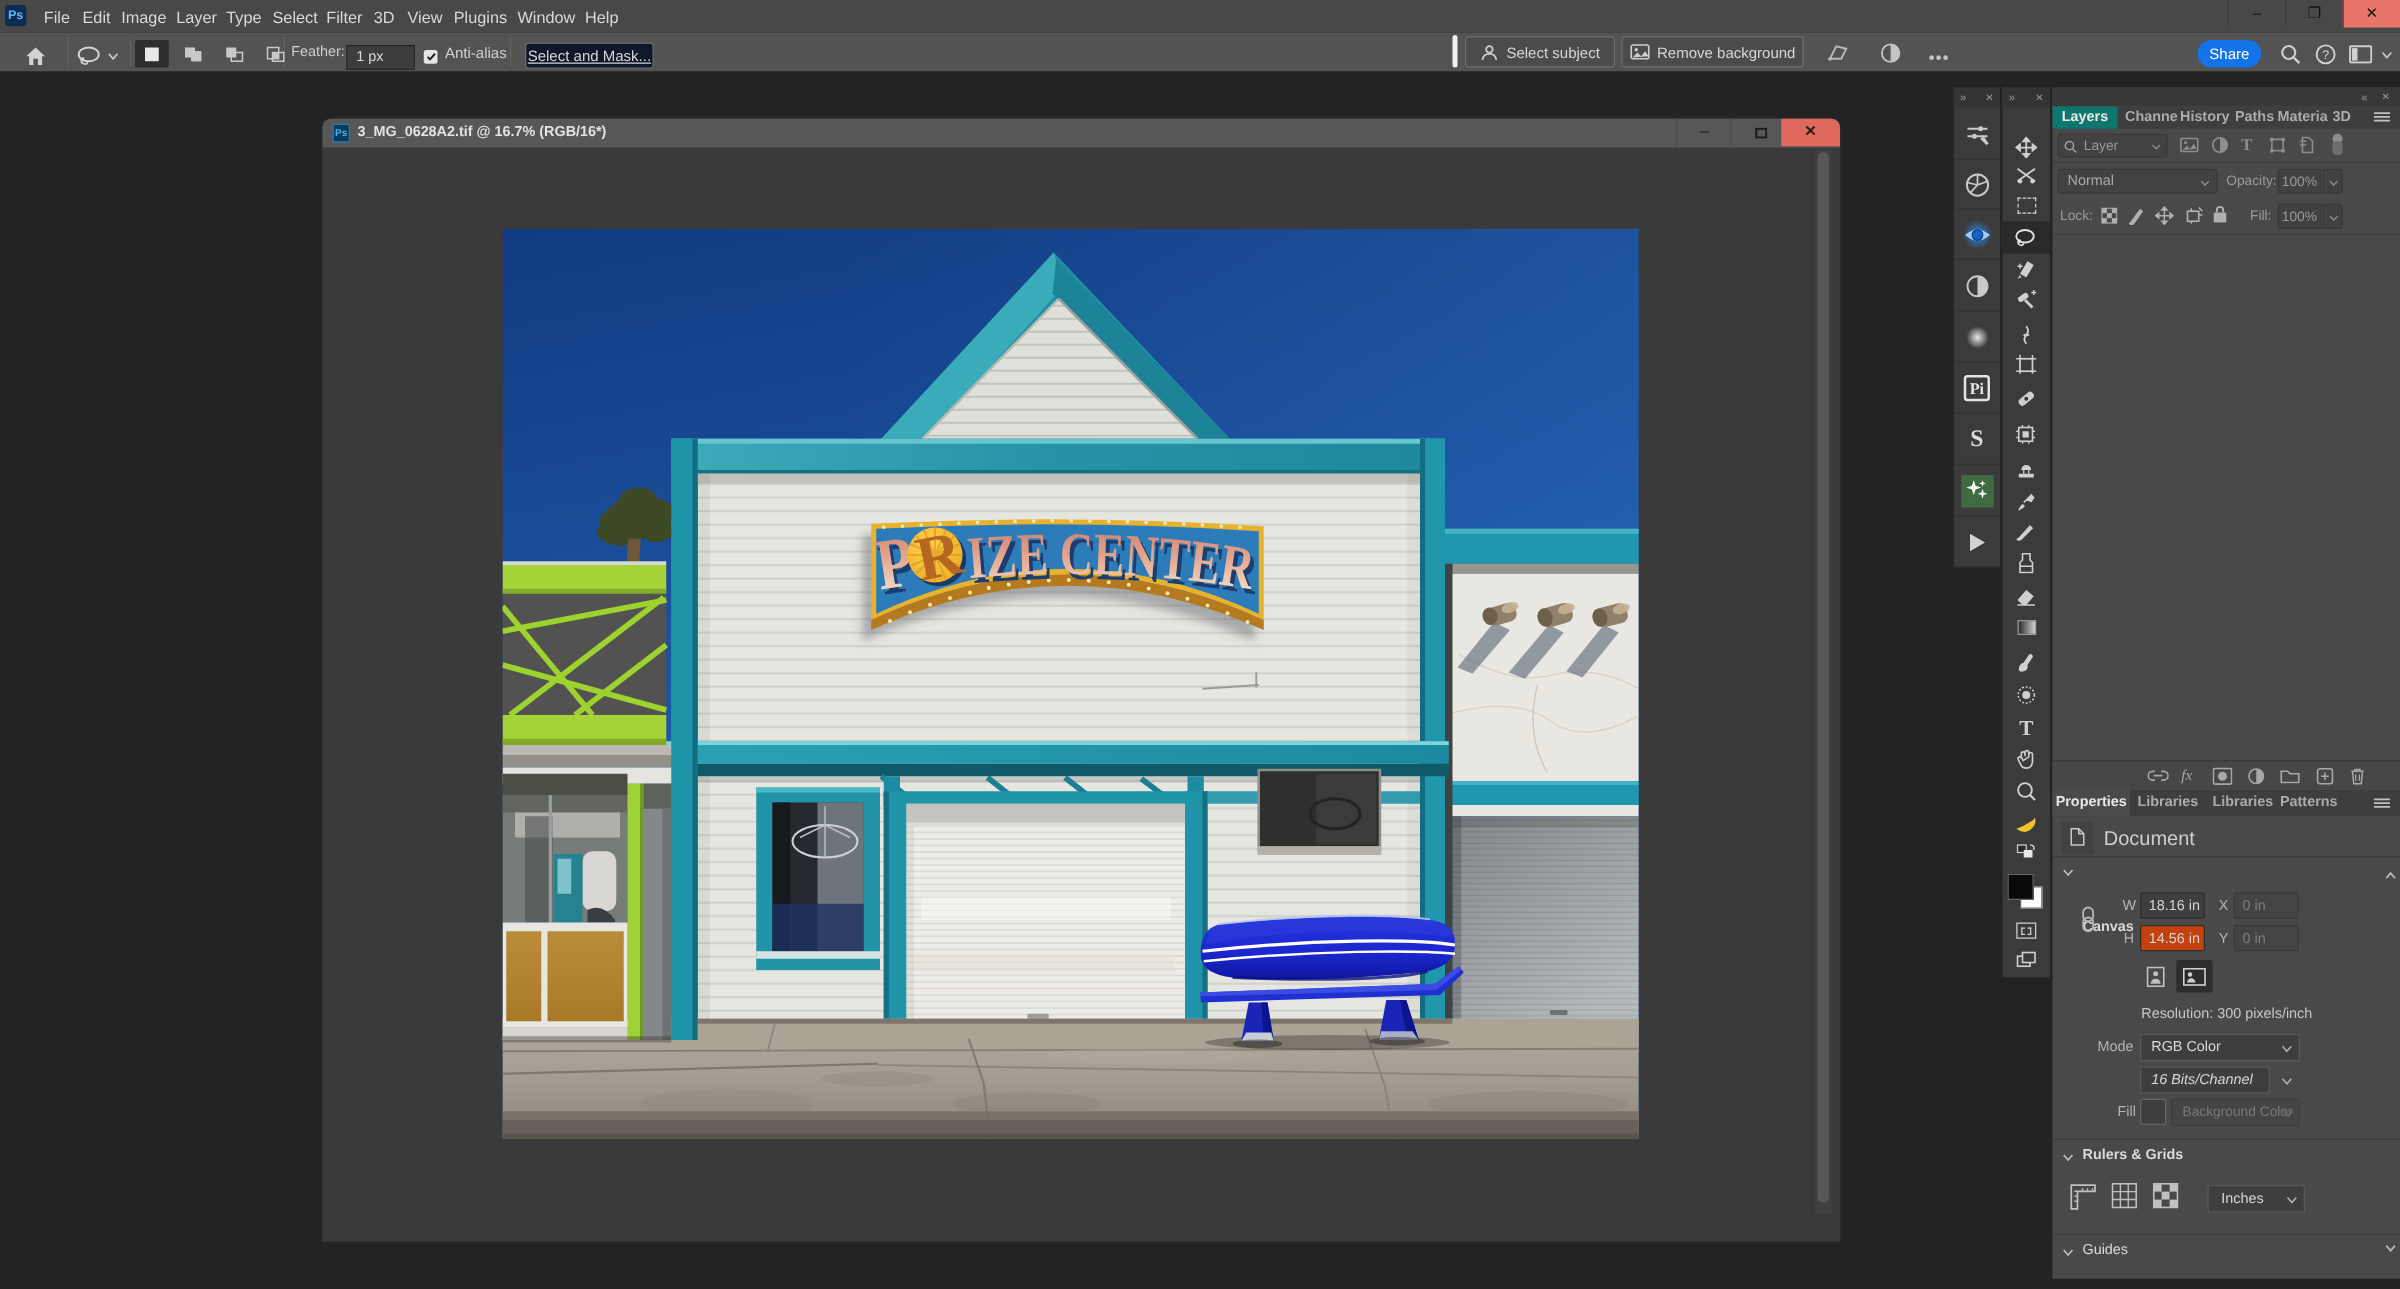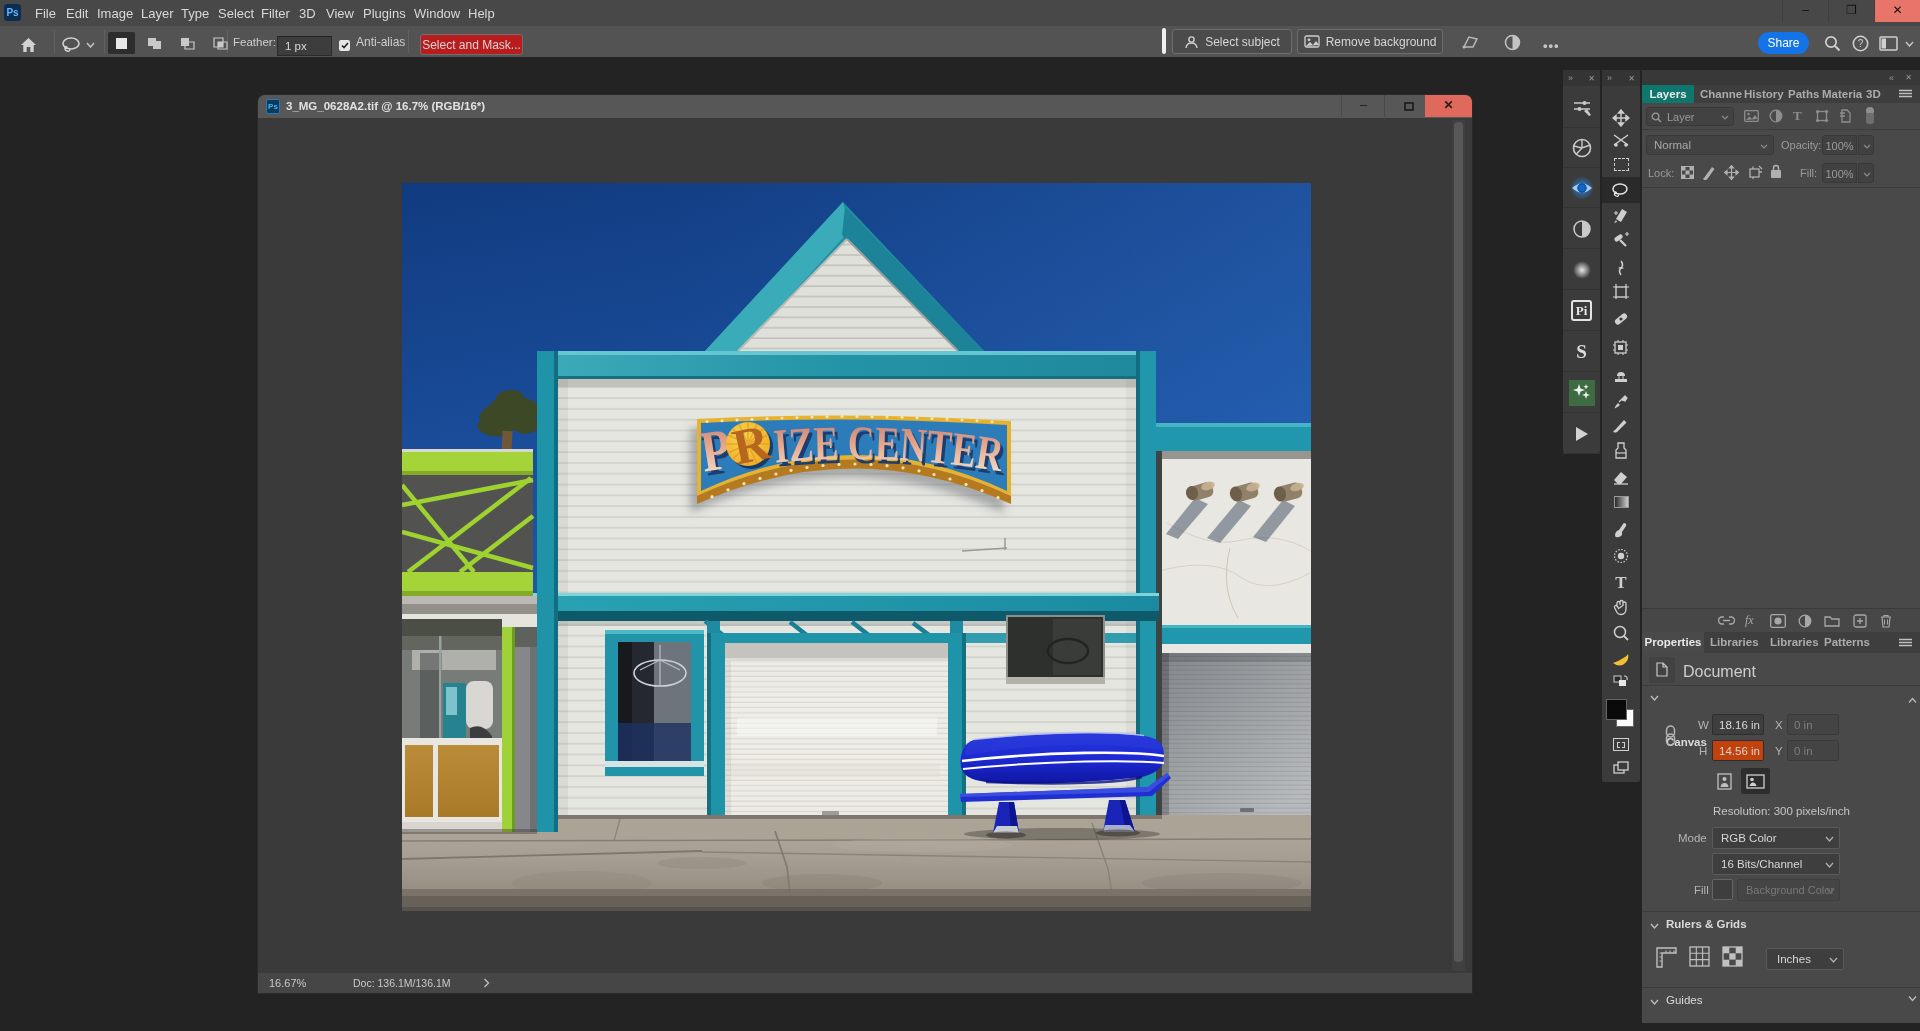--- a/index.html
+++ b/index.html
@@ -93,21 +93,21 @@
       <path d="M11,10 h5 v5 h-5 z" fill="#c9c9c9"></path>
     </svg>
   <div class="ob" style="left:233px;font-size:11.5px;">Feather:</div>
   <div class="obox" style="left:277px;top:10px;width:55px;height:20px;">1 px</div>
   <div class="abs" style="left:339px;top:14px;width:11px;height:11px;background:#e6e6e6;border-radius:2px;"></div>
   <svg class="abs" style="left:341px;top:16px;" width="8" height="7" viewBox="0 0 8 7">
       <path d="M1,3.5 L3,5.5 L7,1" fill="none" stroke="#222" stroke-width="1.6"></path>
     </svg>
   <div class="ob" style="left:356px;">Anti-alias</div>
   <div class="obsep" style="left:408px;"></div>
-  <div class="obtn" style="left:420px;top:8px;width:103px;height:21px;background:#b91c1c;">Select and Mask...</div>
+  <div class="obtn" style="left:420px;top:8px;width:103px;height:21px;background:#0f172a;text-decoration:underline;">Select and Mask...</div>
 
   <div class="abs" style="left:1162px;top:2px;width:4px;height:26px;background:#f0f0f0;border-radius:2px;"></div>
   <div class="obtn" style="left:1172px;top:3px;width:120px;height:25px;">
     <svg width="15" height="14" viewBox="0 0 15 14" style="margin-right:6px;">
         <circle cx="7.5" cy="4.5" r="2.6" fill="none" stroke="#cfcfcf" stroke-width="1.4"></circle>
         <path d="M2,13 q0.5,-5 5.5,-5 q5,0 5.5,5" fill="none" stroke="#cfcfcf" stroke-width="1.4"></path>
       </svg>
     Select subject</div>
   <div class="obtn" style="left:1297px;top:3px;width:146px;height:25px;">
     <svg width="16" height="13" viewBox="0 0 16 13" style="margin-right:6px;">
@@ -145,27 +145,20 @@
 <div id="docwin">
   <div id="doctitle">
     <div class="abs" style="left:8px;top:4px;width:14px;height:15px;background:#0a3a5c;border:1px solid #2a7ab8;border-radius:2px;color:#4db3f0;font-size:8px;font-weight:bold;text-align:center;line-height:14px;">Ps</div>
     <div class="abs" style="left:28px;top:5px;color:#e2e2e2;font-size:11.5px;font-weight:bold;">3_MG_0628A2.tif @ 16.7% (RGB/16*)</div>
     <div class="abs" style="left:1083px;top:0;width:44px;height:22px;color:#1a1a1a;font-size:13px;text-align:center;line-height:19px;border-left:1px solid #484848;">–</div>
     <svg class="abs" style="left:1146px;top:7px;" width="10" height="9" viewBox="0 0 10 9">
         <rect x="1" y="1" width="8" height="7" fill="none" stroke="#1a1a1a" stroke-width="1.6"></rect>
       </svg>
     <div class="abs" style="left:1126px;top:0;width:1px;height:22px;background:#484848;"></div>
     <div class="abs" style="left:1167px;top:0;width:47px;height:22px;background:#e0695e;border-radius:0 7px 0 0;color:#2a1a18;font-weight:bold;font-size:12px;text-align:center;line-height:21px;">✕</div>
-  </div>
-  <div id="docstatus">
-    <span class="abs" style="left:11px;top:4px;">16.67%</span>
-    <span class="abs" style="left:95px;top:4px;font-size:10.5px;">Doc: 136.1M/136.1M</span>
-    <svg class="abs" style="left:225px;top:5px;" width="7" height="10" viewBox="0 0 7 10">
-        <path d="M1.5,1 L5.5,5 L1.5,9" fill="none" stroke="#bdbdbd" stroke-width="1.4"></path>
-      </svg>
   </div>
   <div class="abs" style="left:1194px;top:25px;width:13px;height:851px;background:#404040;">
     <div class="abs" style="left:2px;top:2px;width:9px;height:840px;background:#585858;border-radius:4px;"></div>
   </div>
   <div id="photo" style="position:absolute; left:144px; top:88px; width:909px; height:728px;">
   <svg id="photosvg" width="909" height="728" viewBox="0 0 909 728">
   <g id="photoG">
   <defs>
     <linearGradient id="sky" x1="0" y1="0" x2="0.22" y2="1">
       <stop offset="0" stop-color="#113b80"></stop>
@@ -931,21 +924,21 @@
           <circle cx="6" cy="5.5" r="1.8" fill="#d0d0d0"></circle>
           <path d="M3.5,12 q1,-3.5 3.5,-3.5 q2.5,0 3.5,3.5 z" fill="#d0d0d0"></path>
         </svg>
     </div>
     <span class="abs" style="left:71px;top:119px;color:#c6c6c6;">Resolution: 300 pixels/inch</span>
     <span class="abs" style="left:36px;top:146px;">Mode</span>
     <div class="abs" style="left:70px;top:141px;width:128px;height:22px;background:#3e3e3e;border:1px solid #5a5a5a;border-radius:2px;color:#d6d6d6;line-height:21px;padding-left:8px;">RGB Color
       <svg class="abs" style="left:112px;top:8px;" width="9" height="6" viewBox="0 0 9 6">
           <path d="M1,1 L4.5,5 L8,1" fill="none" stroke="#b0b0b0" stroke-width="1.3"></path>
         </svg></div>
-    <div class="abs" style="left:70px;top:167px;width:128px;height:22px;background:#3e3e3e;border:1px solid #5a5a5a;border-radius:2px;color:#d6d6d6;line-height:21px;padding-left:8px;">16 Bits/Channel
+    <div class="abs" style="left:70px;top:167px;width:104px;height:22px;background:#3e3e3e;border:1px solid #5a5a5a;border-radius:2px;color:#d6d6d6;line-height:21px;padding-left:8px;font-style:italic;">16 Bits/Channel
       <svg class="abs" style="left:112px;top:8px;" width="9" height="6" viewBox="0 0 9 6">
           <path d="M1,1 L4.5,5 L8,1" fill="none" stroke="#b0b0b0" stroke-width="1.3"></path>
         </svg></div>
     <span class="abs" style="left:52px;top:198px;">Fill</span>
     <div class="abs" style="left:70px;top:193px;width:21px;height:21px;background:#3e3e3e;border:1px solid #666;border-radius:2px;"></div>
     <div class="abs" style="left:95px;top:193px;width:103px;height:22px;background:#454545;border:1px solid #3e3e3e;border-radius:2px;color:#787878;line-height:21px;padding-left:8px;font-size:11px;">Background Color
       <svg class="abs" style="left:88px;top:8px;" width="9" height="6" viewBox="0 0 9 6">
           <path d="M1,1 L4.5,5 L8,1" fill="none" stroke="#6a6a6a" stroke-width="1.3"></path>
         </svg></div>
   </div>

